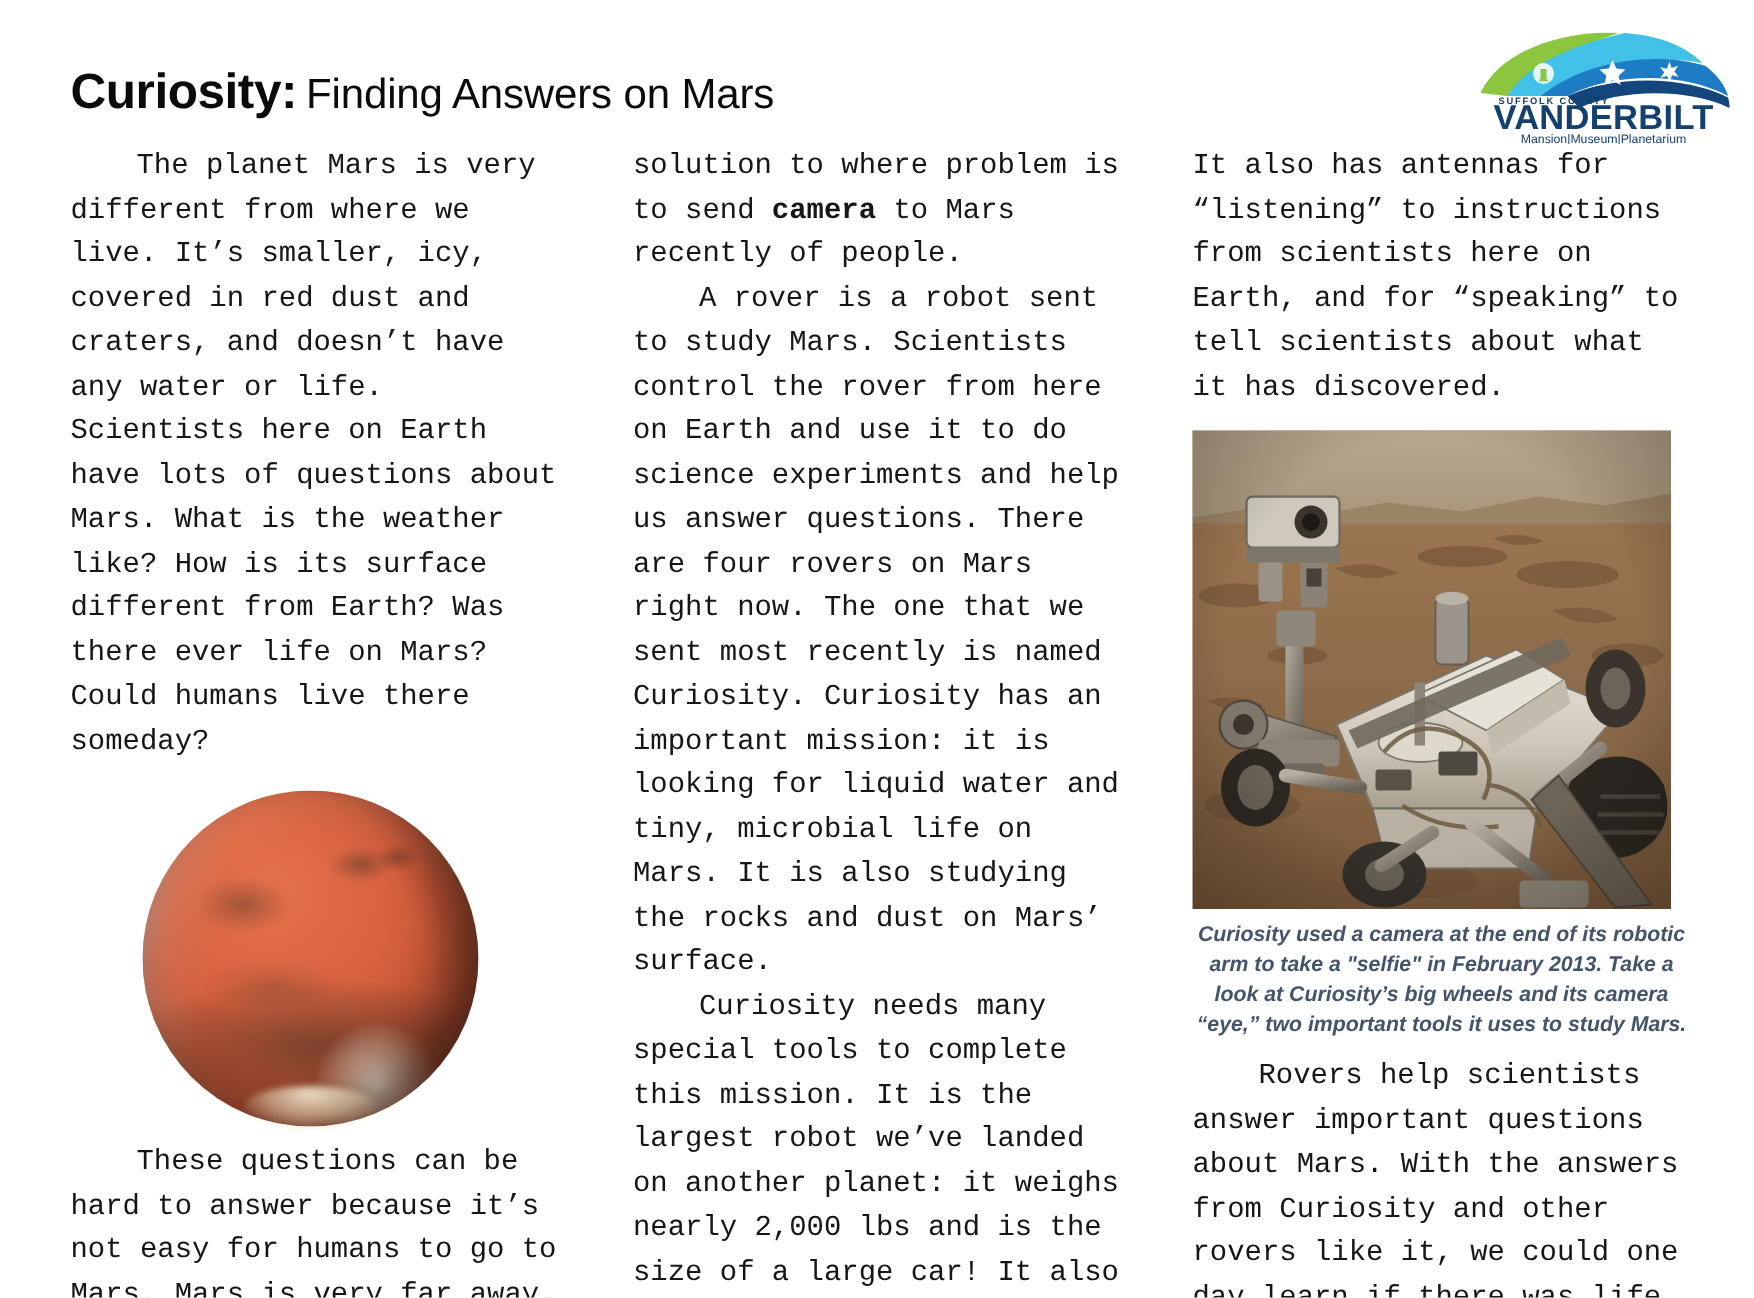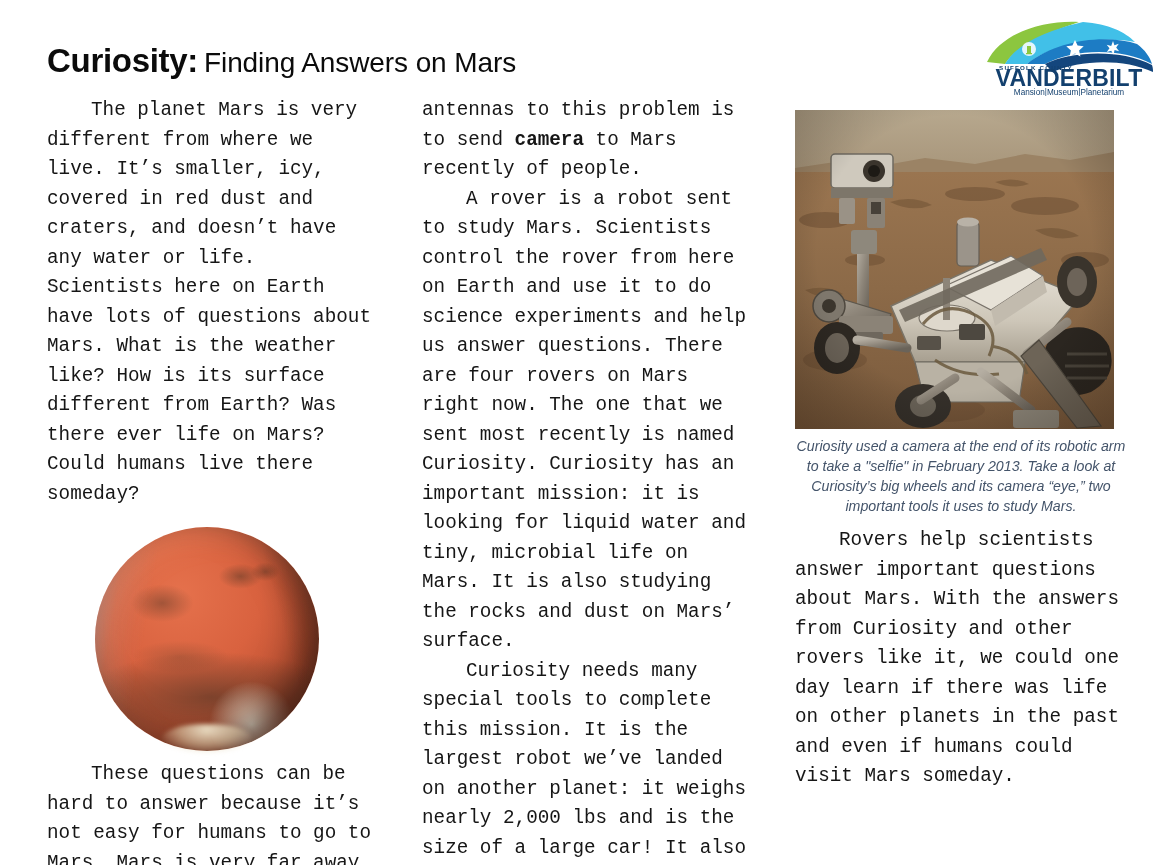--- a/index.html
+++ b/index.html
@@ -73,21 +73,21 @@
     font-family: Liberation Mono, monospace;
   }
   p.body.indent { text-indent: 44px; }
   p.body b { font-weight: bold; }
 
   .caption {
     margin: 0;
     font-size: 14.2px;
     line-height: 20px;
     font-style: italic;
-    font-weight: normal;
+    font-weight: bold;
     text-align: center;
     color: #44546a;
     font-family: "Liberation Sans", sans-serif;
   }
 
   
   #mars-figure {
     margin: 14px 0 0 0;
     width: 332px;
     height: 228px;
@@ -194,29 +194,30 @@
   </figure>
 
 
   <div class="txt-gap"></div>
 
   <p class="body indent" style="margin-top:9px;">These questions can be hard to answer because it’s not easy for humans to go to Mars. Mars is very far away, so it would take a lot of time to get there – more than 7 months! And because there’s no air or plants on Mars, it would be very tough for humans to live there. One</p>
 </div>
 
 <div class="column" id="col2">
 
-  <p class="body"><span>antennas to this problem is to send </span><b>camera</b><span> to Mars recently of people.</span></p>
+  <p class="body"><span>solution to where problem is to send </span><b>camera</b><span> to Mars recently of people.</span></p>
 
   <p class="body indent">A rover is a robot sent to study Mars. Scientists control the rover from here on Earth and use it to do science experiments and help us answer questions. There are four rovers on Mars right now. The one that we sent most recently is named Curiosity. Curiosity has an important mission: it is looking for liquid water and tiny, microbial life on Mars. It is also studying the rocks and dust on Mars’ surface.</p>
 
   <p class="body indent">Curiosity needs many special tools to complete this mission. It is the largest robot we’ve landed on another planet: it weighs nearly 2,000 lbs and is the size of a large car! It also has six large wheels to help it drive over rocks and dust without getting stuck. Curiosity has 17 different cameras to send pictures back to Earth, which help scientists learn more about Mars and help the rover watch out for unexpected dangers like large holes. Curiosity has an arm that’s 7 feet long and a drill to help it reach and study rock samples.</p>
 </div>
 
 <div class="column" id="col3">
 
+  <p class="body">It also has antennas for “listening” to instructions from scientists here on Earth, and for “speaking” to tell scientists about what it has discovered.</p>
 
   <figure id="rover-figure">
     <svg id="rover-scene" viewBox="0 0 319 319" xmlns="http://www.w3.org/2000/svg">
       <defs>
         <linearGradient id="skyg" x1="0" y1="0" x2="0" y2="1">
           <stop offset="0%" stop-color="#b7a88e"></stop>
           <stop offset="100%" stop-color="#a8967b"></stop>
         </linearGradient>
         <linearGradient id="groundg" x1="0" y1="0" x2="0" y2="1">
           <stop offset="0%" stop-color="#9a7550"></stop>

